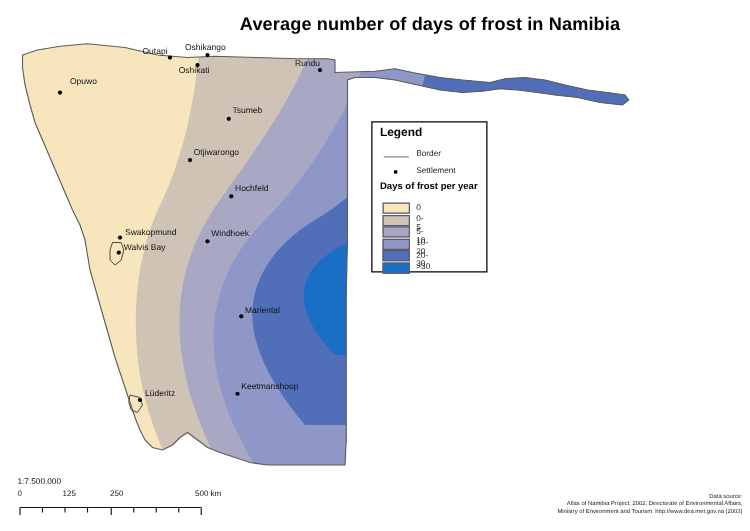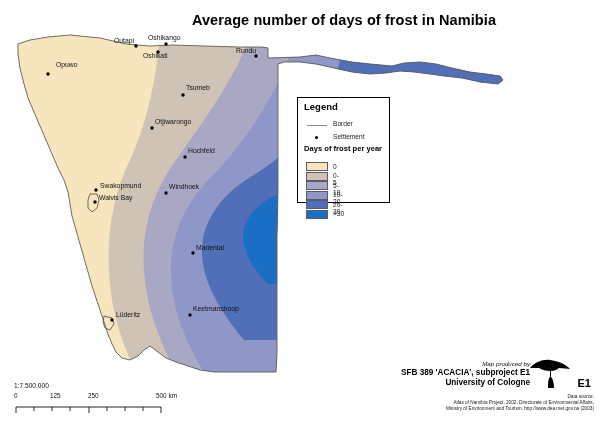--- a/index.html
+++ b/index.html
@@ -17,21 +17,21 @@
     font-size:14.5px;font-weight:bold;color:#000;
     letter-spacing:.1px;
     padding-left:44px;
   }
   svg.mapsvg{position:absolute;top:0;left:0;width:600px;height:425px;}
   .citylabel{
     font-family:"Liberation Sans", sans-serif;
     font-size:6.8px;fill:#111;
   }
   .legend-box{
-    position:absolute;left:297px;top:97px;width:93px;height:106px;
+    position:absolute;left:297px;top:97px;width:93px;height:121px;
     background:#ffffff;border:1px solid #000;
     box-sizing:border-box;
   }
   .legend-title{
     position:absolute;left:6px;top:3px;
     font-size:9.5px;font-weight:bold;color:#000;
   }
   .leg-row{position:absolute;left:7px;height:11px;}
   .leg-row .lbl{
     position:absolute;left:28px;top:0px;
@@ -255,37 +255,21 @@
         <line x1="56" y1="2" x2="56" y2="6"></line>
         <line x1="75" y1="2" x2="75" y2="8"></line>
         <line x1="93" y1="2" x2="93" y2="6"></line>
         <line x1="111" y1="2" x2="111" y2="6"></line>
         <line x1="129" y1="2" x2="129" y2="6"></line>
         <line x1="147" y1="2" x2="147" y2="8"></line>
       </g>
     </svg>
   </div>
 
-  <div class="credit">
-    <div class="prod">Map produced by</div>
-    <div class="org">SFB 389 'ACACIA', subproject E1</div>
-    <div class="org">University of Cologne</div>
-  </div>
-
-  <div class="logo">
-    <svg width="46" height="34" viewBox="0 0 46 34">
-      <path fill="#000" d="M3,11 C8,5 16,2 23,3 C31,4 39,7 43,12
-                           C40,12 36,11 32,11 C30,13 27,14 24,14
-                           L24,20 C26,22 27,26 27,31 L21,31
-                           C21,26 21,22 23,20 L23,14
-                           C19,14 15,13 12,11 C9,11 6,11 3,11 Z"></path>
-      <path fill="#000" d="M10,9 C14,6 19,5 24,6 C20,7 15,8 10,9 Z"></path>
-    </svg>
-    <span class="e1">E1</span>
-  </div>
+
 
   <div class="datasrc">
     <span class="hdr">Data source:</span>
     <span class="hdr">Atlas of Namibia Project, 2002, Directorate of Environmental Affairs,</span>
     <span class="hdr">Ministry of Environment and Tourism. http://www.dea.met.gov.na (2003)</span>
   </div>
 
 </div>
 
 </body></html>

